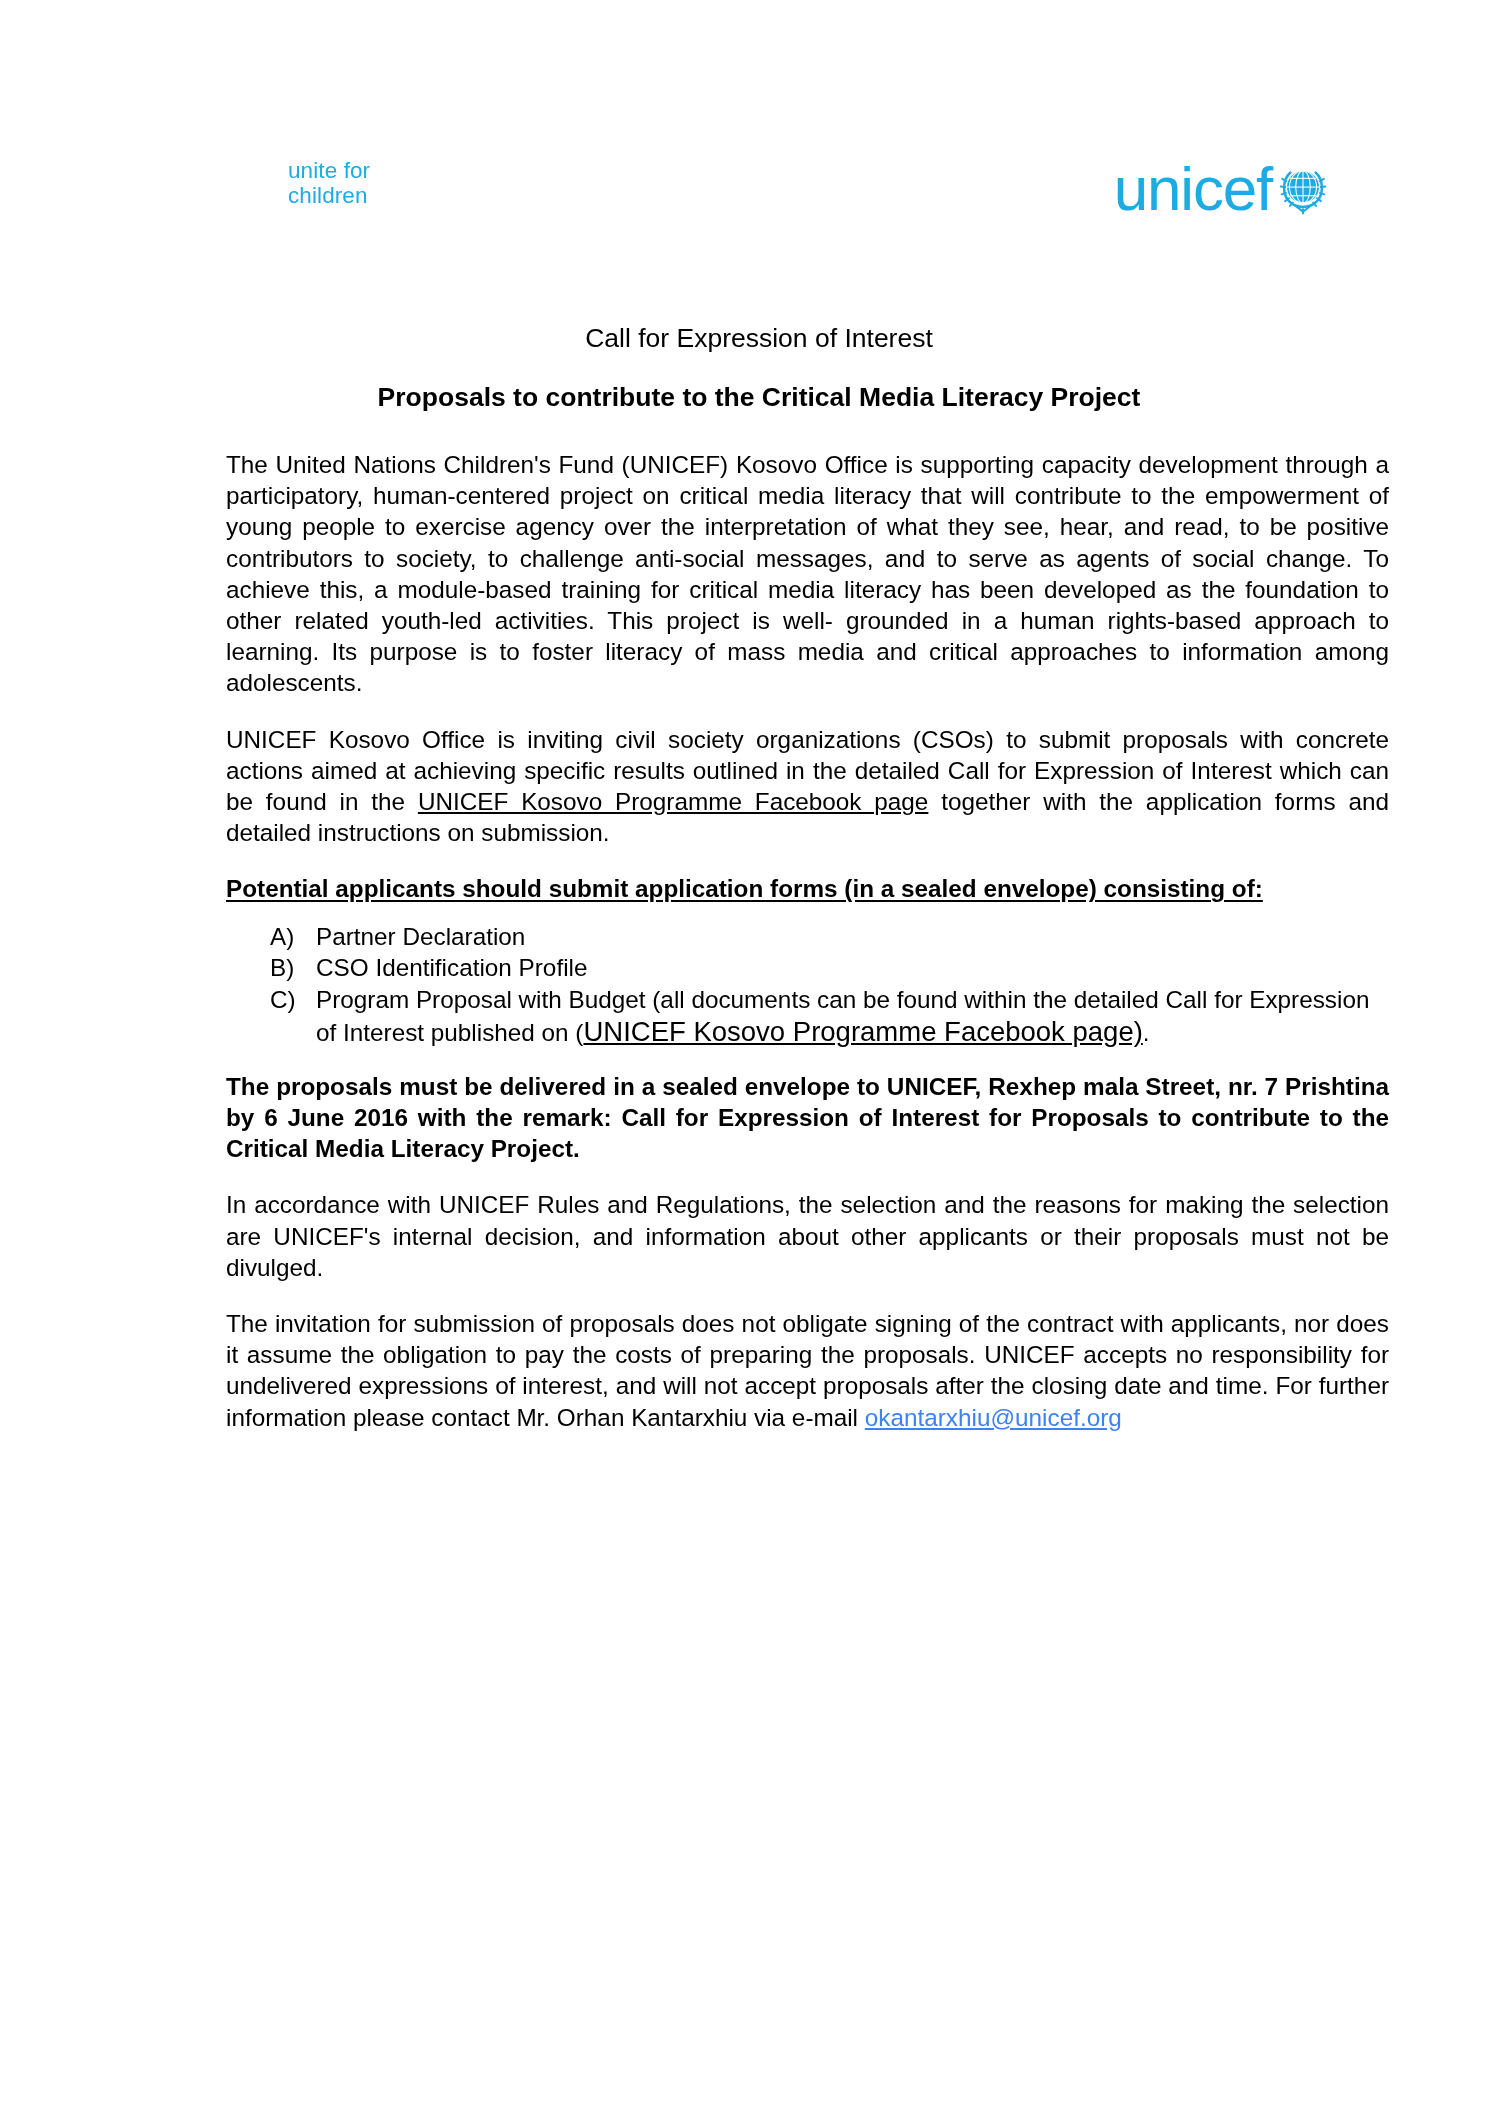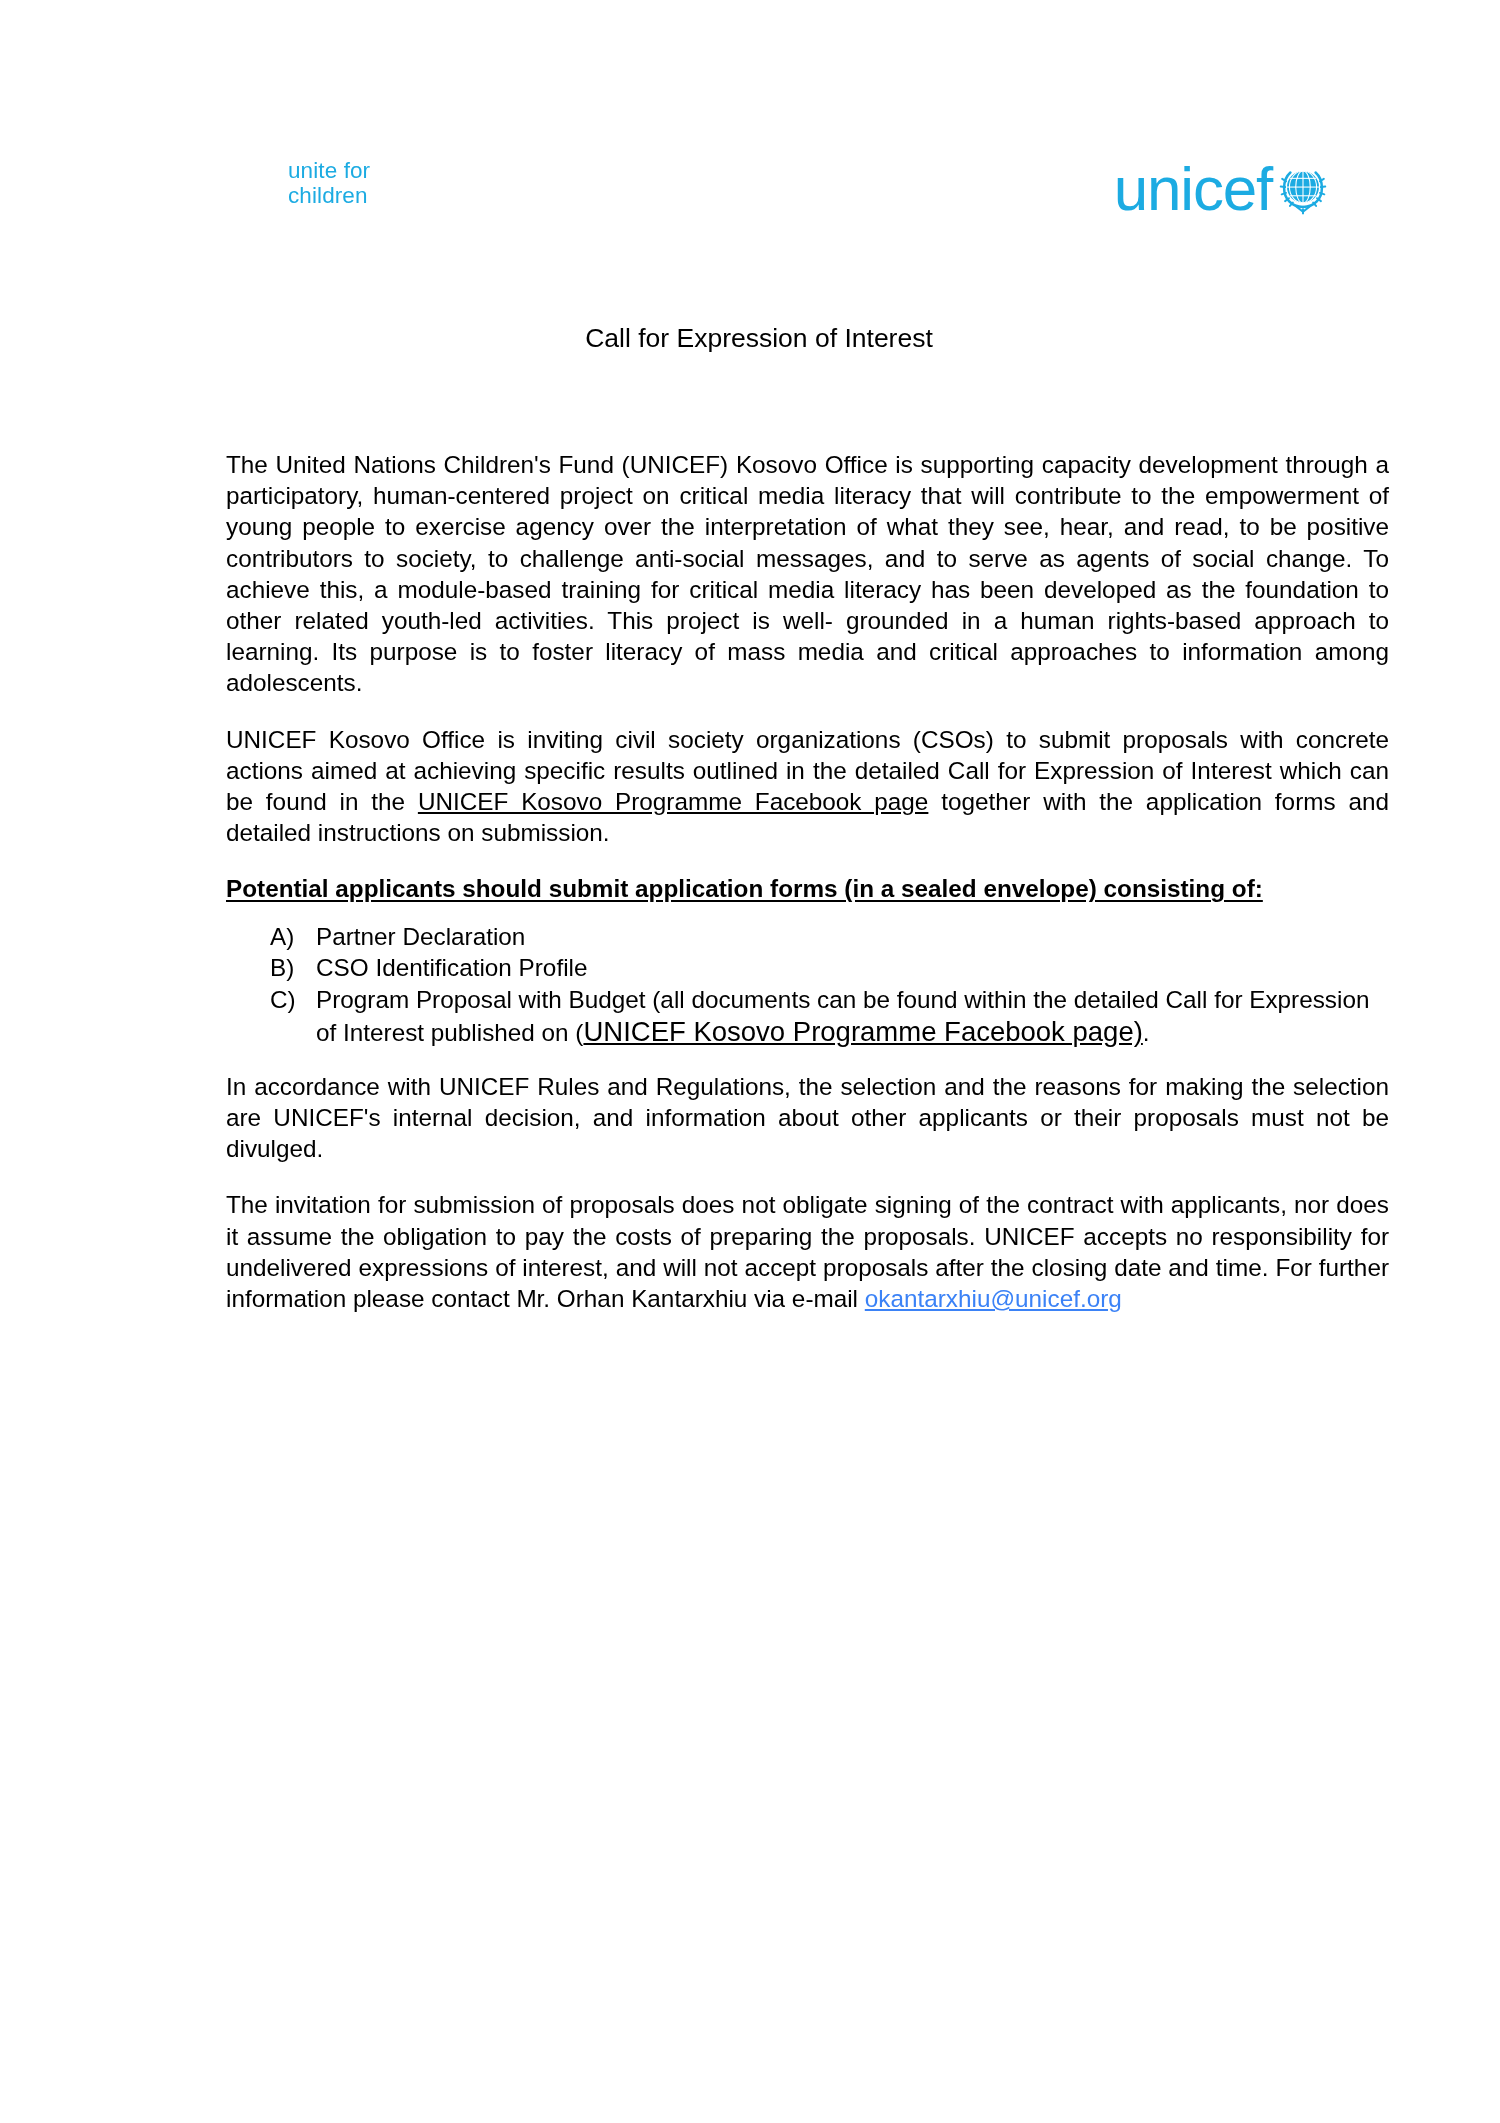--- a/index.html
+++ b/index.html
@@ -180,20 +180,21 @@
             <path d="M49.5 24 L53.5 21.5 M50.5 30 L55 29.5 M49.5 36 L54 37.5 M46.5 41.5 L50.5 44.5 M42.5 46 L45.5 49.5" stroke="#1CABE2" stroke-width="2" stroke-linecap="round"></path>
             <path d="M25 50 L32 55.5 L39 50" stroke="#1CABE2" stroke-width="2.2" stroke-linecap="round" fill="none"></path>
             <line x1="32" y1="52" x2="32" y2="58" stroke="#1CABE2" stroke-width="2"></line>
           </g>
         </svg>
       </span>
     </div>
   </div>
 
   <div class="title1">Call for Expression of Interest</div>
+  <div class="title2">Proposals to contribute to the Critical Media Literacy Project</div>
 
   <div class="body">
 
     <p class="para">The United Nations Children's Fund (UNICEF) Kosovo Office is supporting capacity development through a participatory, human-centered project on critical media literacy that will contribute to the empowerment of young people to exercise agency over the interpretation of what they see, hear, and read, to be positive contributors to society, to challenge anti-social messages, and to serve as agents of social change. To achieve this, a module-based training for critical media literacy has been developed as the foundation to other related youth-led activities. This project is well- grounded in a human rights-based approach to learning. Its purpose is to foster literacy of mass media and critical approaches to information among adolescents.</p>
 
     <p class="para"><span>UNICEF Kosovo Office is inviting civil society organizations (CSOs) to submit proposals with concrete actions aimed at achieving specific results outlined in the detailed Call for Expression of Interest which can be found in the </span><span class="u">UNICEF Kosovo Programme Facebook page</span><span> together with the application forms and detailed instructions on submission.</span></p>
 
     <p class="heading-u">Potential applicants should submit application forms (in a sealed envelope) consisting of:</p>
 
     <ol class="alpha">
@@ -203,19 +204,20 @@
       </li>
       <li>
         <span class="marker">B)</span>
         <span>CSO Identification Profile</span>
       </li>
       <li>
         <span class="marker">C)</span><span>Program Proposal with Budget (all documents can be found within the detailed Call for Expression of Interest published on (</span><span class="biglink">UNICEF Kosovo Programme Facebook page)</span><span>.</span>
       </li>
     </ol>
 
+    <p class="para bold">The proposals must be delivered in a sealed envelope to UNICEF, Rexhep mala Street, nr. 7 Prishtina by 6 June 2016 with the remark: Call for Expression of Interest for Proposals to contribute to the Critical Media Literacy Project.</p>
 
     <p class="para">In accordance with UNICEF Rules and Regulations, the selection and the reasons for making the selection are UNICEF's internal decision, and information about other applicants or their proposals must not be divulged.</p>
 
     <p class="para last"><span>The invitation for submission of proposals does not obligate signing of the contract with applicants, nor does it assume the obligation to pay the costs of preparing the proposals. UNICEF accepts no responsibility for undelivered expressions of interest, and will not accept proposals after the closing date and time. For further information please contact Mr. Orhan Kantarxhiu via e-mail </span><a class="mail" href="#">okantarxhiu@unicef.org</a></p>
 
   </div>
 </div>
 
 </body></html>

